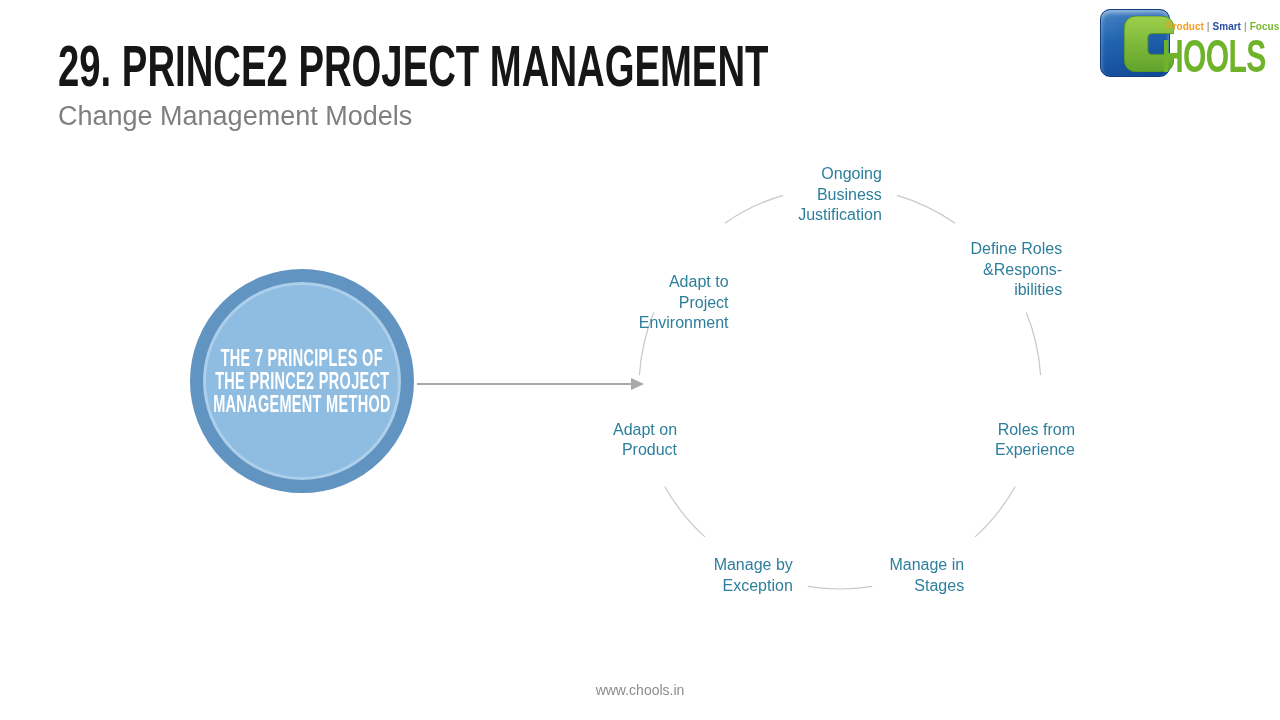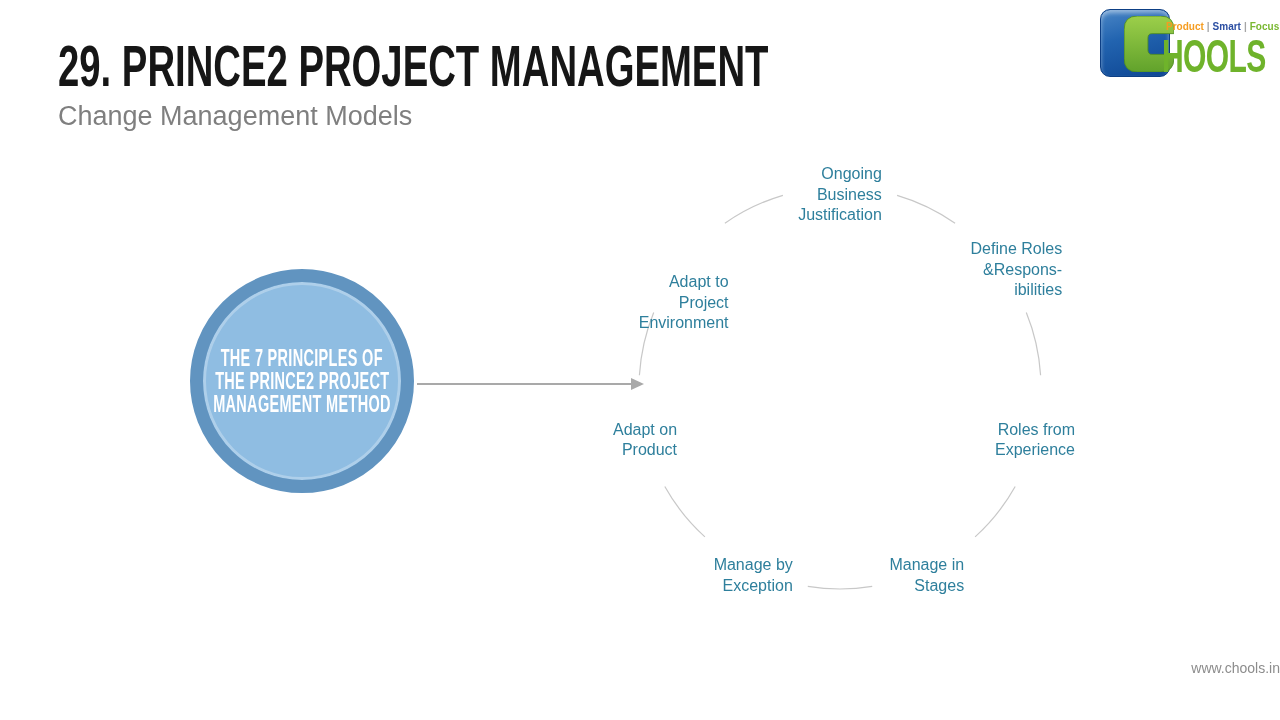--- a/index.html
+++ b/index.html
@@ -61,21 +61,21 @@
   
   .diagram-svg { position:absolute; left:0; top:0; width:1280px; height:720px; pointer-events:none; }
   .principle-label {
     position:absolute; transform:translate(-50%,-50%);
     font-size:16px; line-height:20.5px; text-align:right;
     white-space:pre-line; color:#2e7f9c;
   }
 
   
   .footer {
-    position:absolute; left:0; right:0; top:660px; text-align:right;
+    position:absolute; left:0; right:0; top:682px; text-align:center;
     font-size:14px; color:#8c8c8c;
   }
 </style>
 </head>
 <body>
 
 <div class="slide">
 
   <div class="title">29. PRINCE2 PROJECT MANAGEMENT</div>
   <div class="subtitle">Change Management Models</div>

